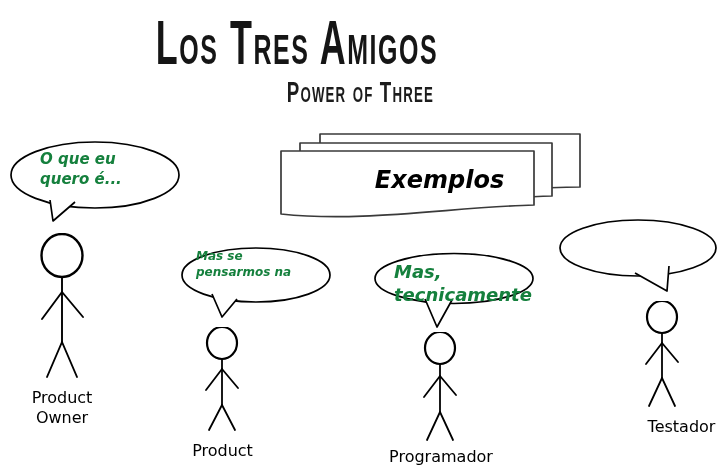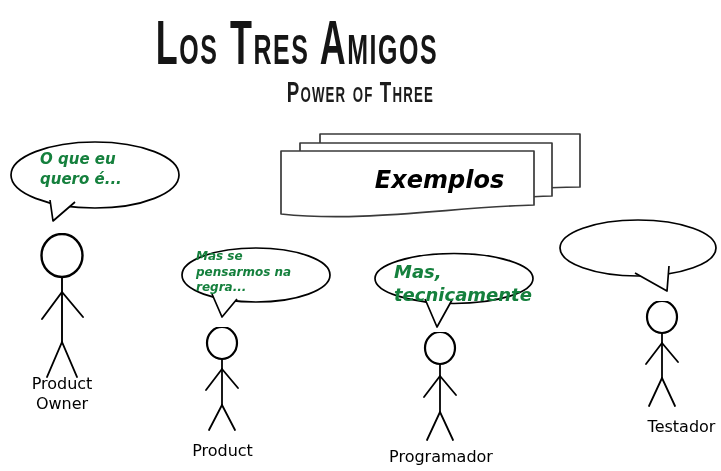--- a/index.html
+++ b/index.html
@@ -70,30 +70,29 @@
   <svg class="abs" style="left:35px;top:233px" width="56" height="150" viewBox="0 0 56 150">
     <ellipse cx="27" cy="22.5" rx="20.5" ry="21.5" fill="#fff" stroke="#000" stroke-width="2.4"></ellipse>
     <g stroke="#000" stroke-width="1.9" stroke-linecap="round">
       <line x1="27" y1="44" x2="27" y2="109"></line>
       <line x1="27" y1="59" x2="7" y2="86"></line>
       <line x1="27" y1="59" x2="48" y2="84"></line>
       <line x1="27" y1="109" x2="12" y2="144"></line>
       <line x1="27" y1="109" x2="42" y2="144"></line>
     </g>
   </svg>
-  <div class="fig-label" style="left:17px;top:374px;width:90px">Product Owner</div>
+  <div class="fig-label" style="left:17px;top:388px;width:90px">Product Owner</div>
 
   <svg class="abs" style="left:176px;top:244px" width="158" height="80" viewBox="0 0 158 80">
     <ellipse cx="80" cy="31" rx="74" ry="27" fill="#fff" stroke="#000" stroke-width="1.7"></ellipse>
     <path d="M36,50 L46,73 L61,55" fill="#fff" stroke="#000" stroke-width="1.7" stroke-linejoin="round"></path>
   </svg>
   <div class="bubble-text" style="left:196px;top:249px;width:118px;font-size:12px">
     <div>Mas se</div>
     <div>pensarmos na</div>
-    <div>regra...</div>
   </div>
   <svg class="abs" style="left:202px;top:327px" width="42" height="107" viewBox="0 0 42 107">
     <ellipse cx="20" cy="16" rx="15" ry="16" fill="#fff" stroke="#000" stroke-width="2.2"></ellipse>
     <g stroke="#000" stroke-width="1.8" stroke-linecap="round">
       <line x1="20" y1="32" x2="20" y2="78"></line>
       <line x1="20" y1="42" x2="4" y2="63"></line>
       <line x1="20" y1="42" x2="36" y2="61"></line>
       <line x1="20" y1="78" x2="7" y2="103"></line>
       <line x1="20" y1="78" x2="33" y2="103"></line>
     </g>

